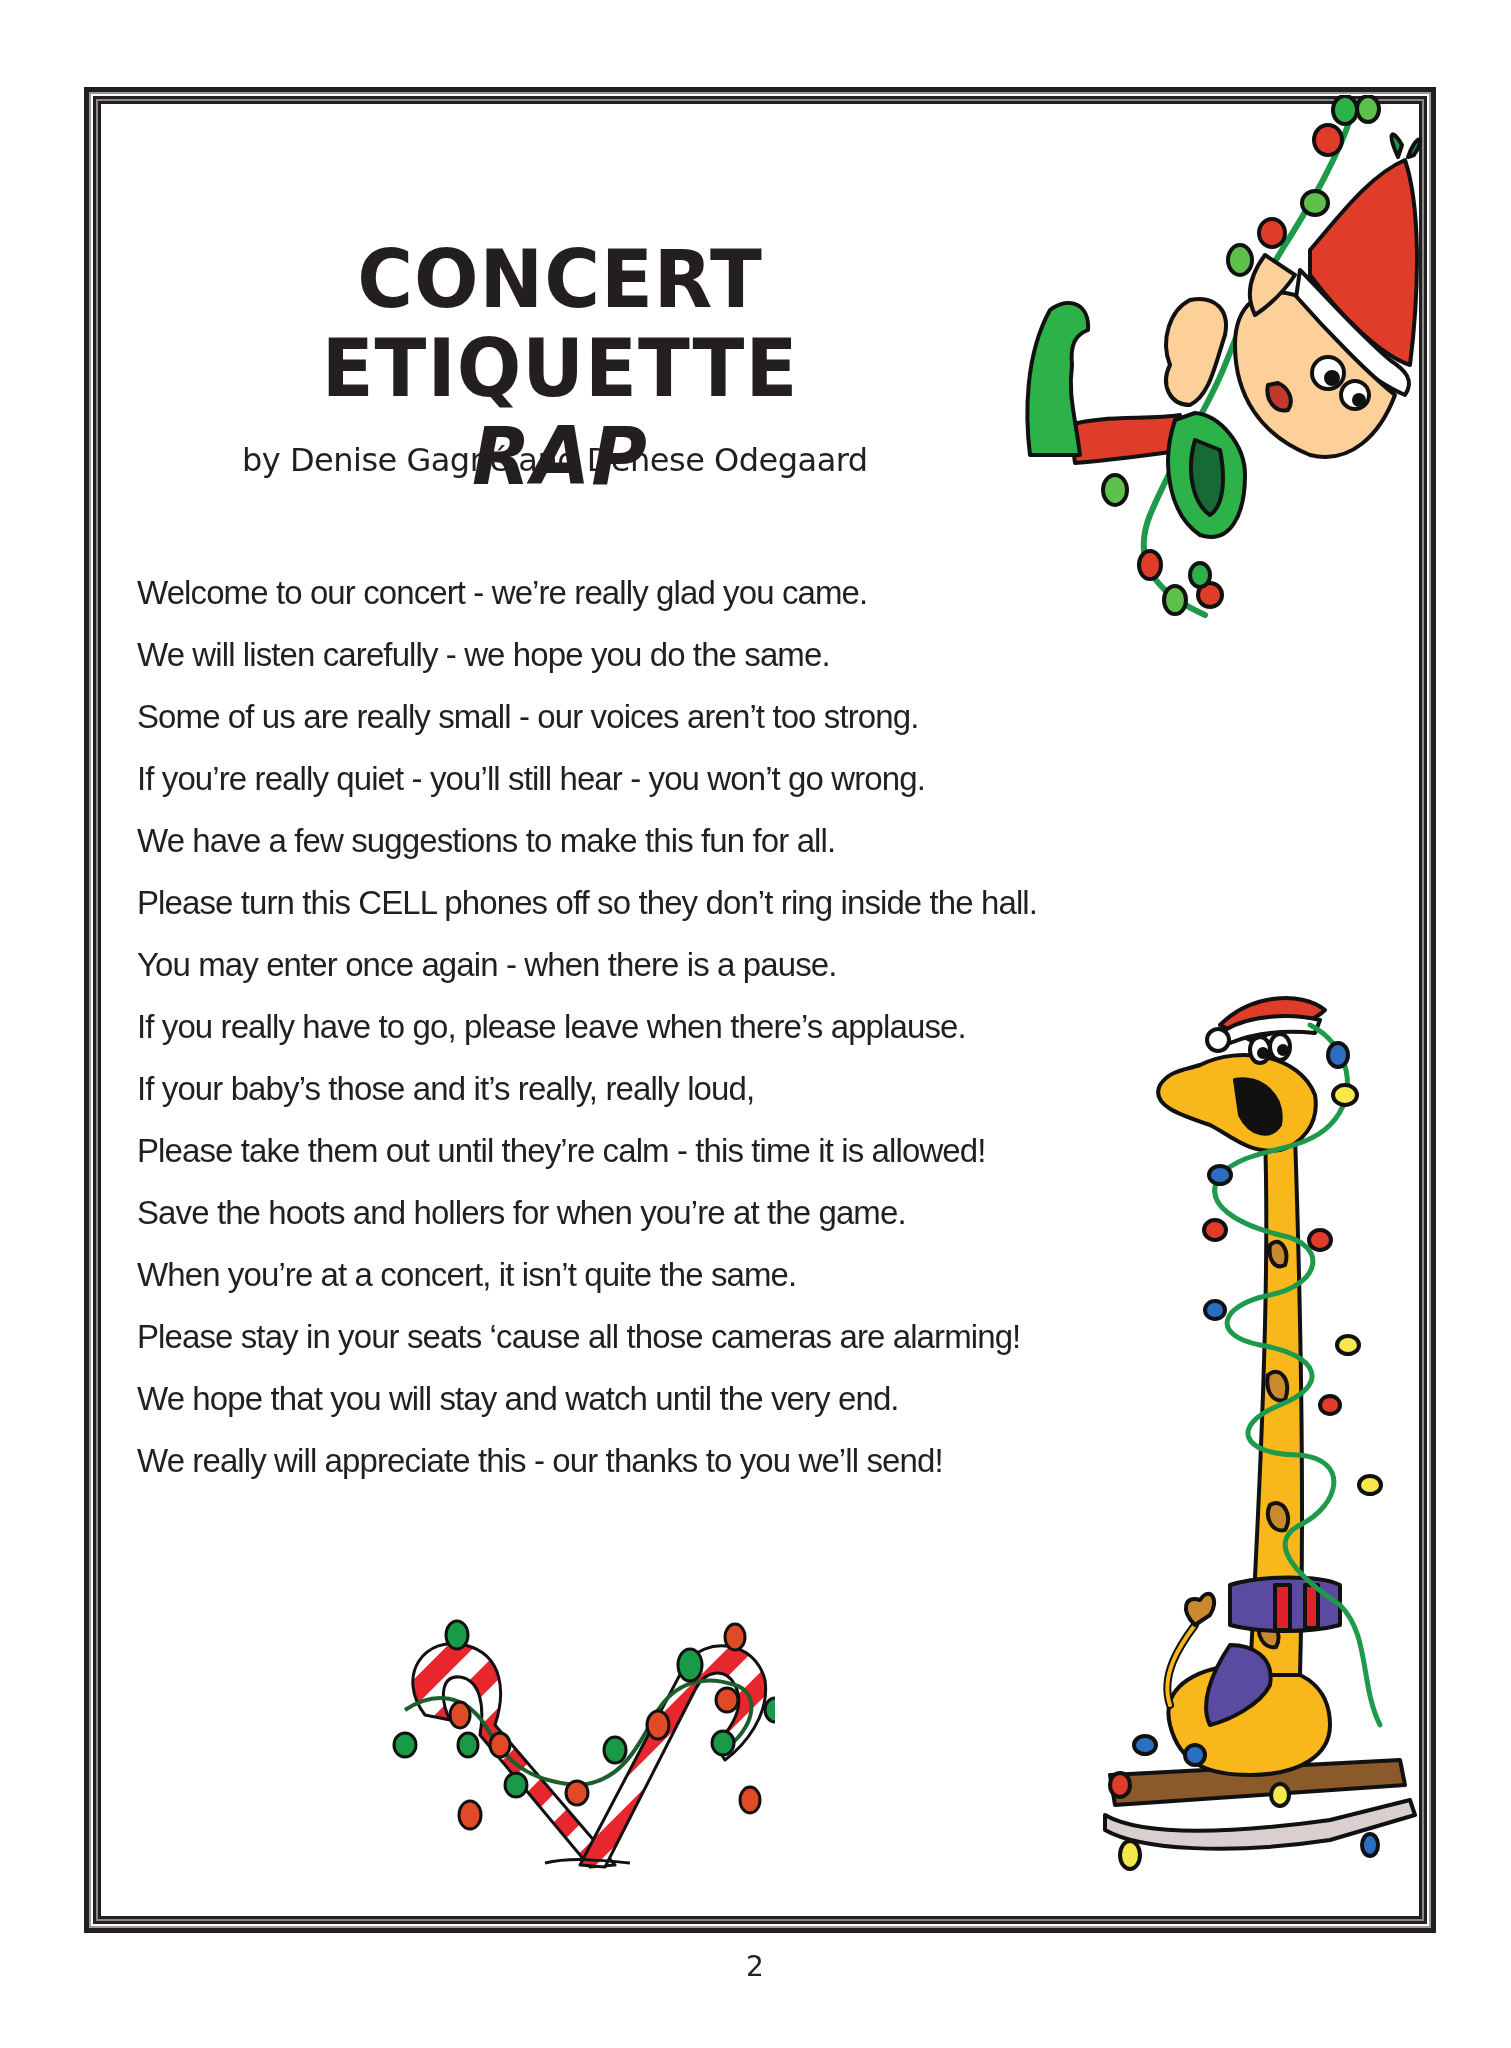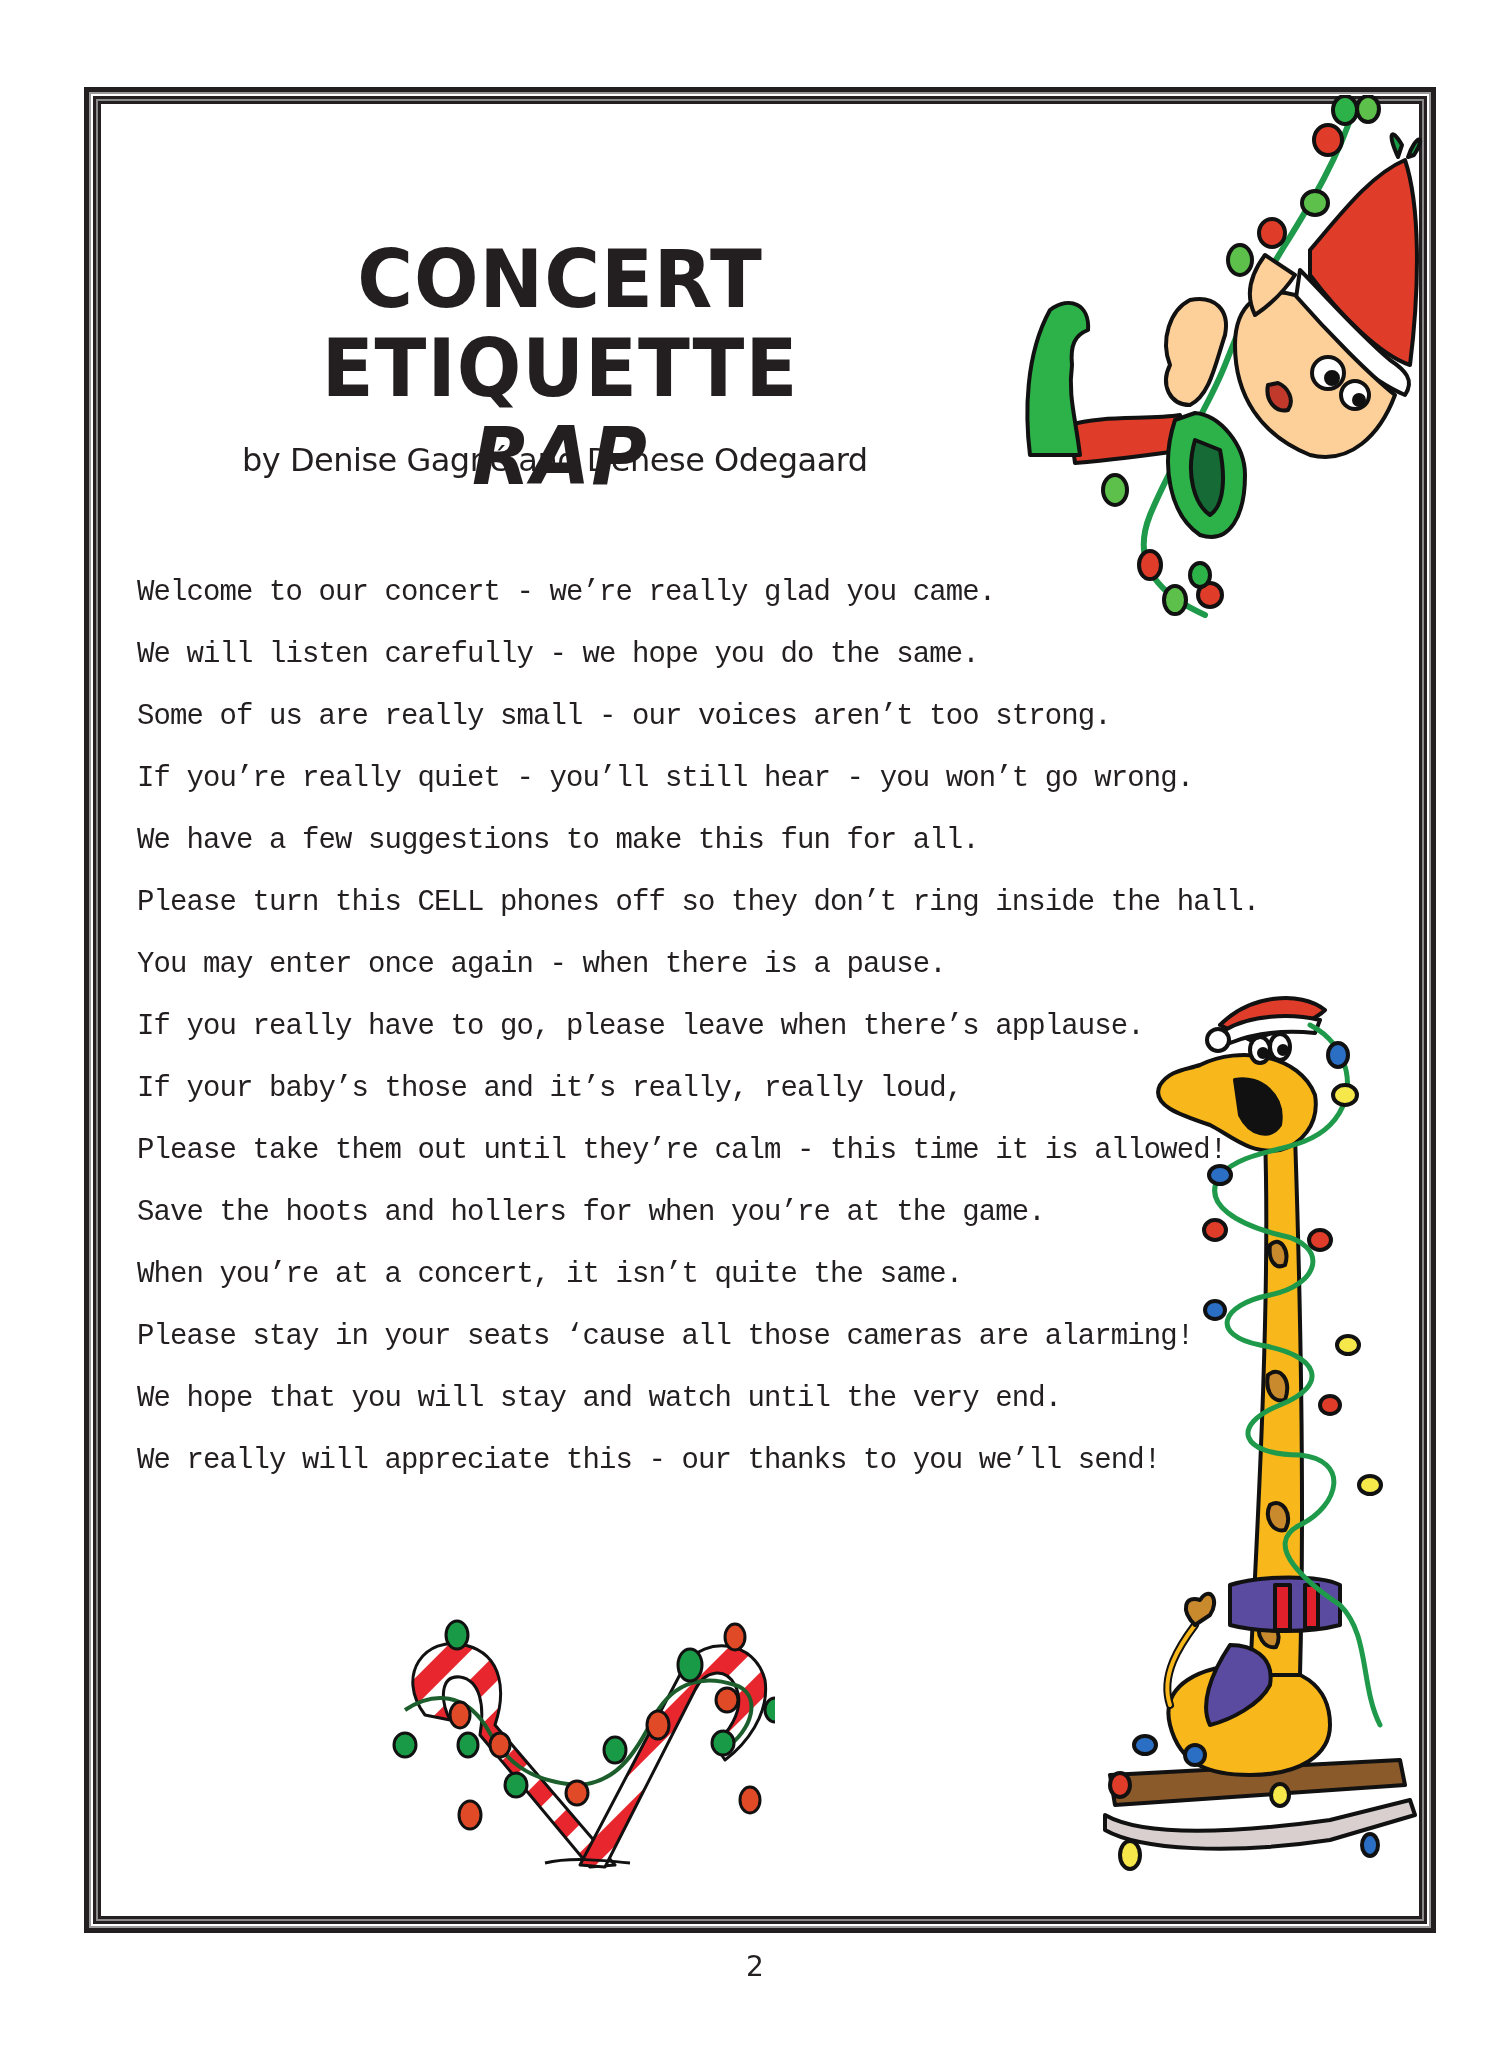--- a/index.html
+++ b/index.html
@@ -17,21 +17,21 @@
            font-family: "DejaVu Sans", sans-serif; font-weight: 900; font-size: 76px;
            line-height: 84px; letter-spacing: 1px; color: #231f20;
            transform: scaleY(1.05); transform-origin: top left; }
   .title .t1 { display:block; font-style: normal; }
   .title .t2 { display:block; font-style: italic; }
 
   .byline { position: absolute; left: 242px; top: 438px; font-size: 32px; line-height: 44px;
             font-family: "DejaVu Sans", sans-serif; color: #231f20; letter-spacing: -0.5px; }
 
   .lyrics { position: absolute; left: 137px; top: 562px; margin: 0; padding: 0; list-style: none; }
-  .lyrics li { font-family: Liberation Mono, monospace; font-size: 29px; line-height: 62px;
+  .lyrics li { font-family: Liberation Sans, sans-serif; font-size: 33px; line-height: 62px;
                height: 62px; white-space: nowrap; letter-spacing: -0.9px; color: #231f20; }
 
   .page-num { position: absolute; left: 740px; top: 1950px; width: 30px; text-align: center;
               font-size: 28px; font-family: "DejaVu Sans", sans-serif; color: #231f20; }
 
   .art { position: absolute; }
   .elf { left: 1010px; top: 95px; width: 415px; height: 535px; }
   .giraffe { left: 1100px; top: 985px; width: 325px; height: 900px; }
   .canes { left: 385px; top: 1595px; width: 390px; height: 275px; }
 </style>

